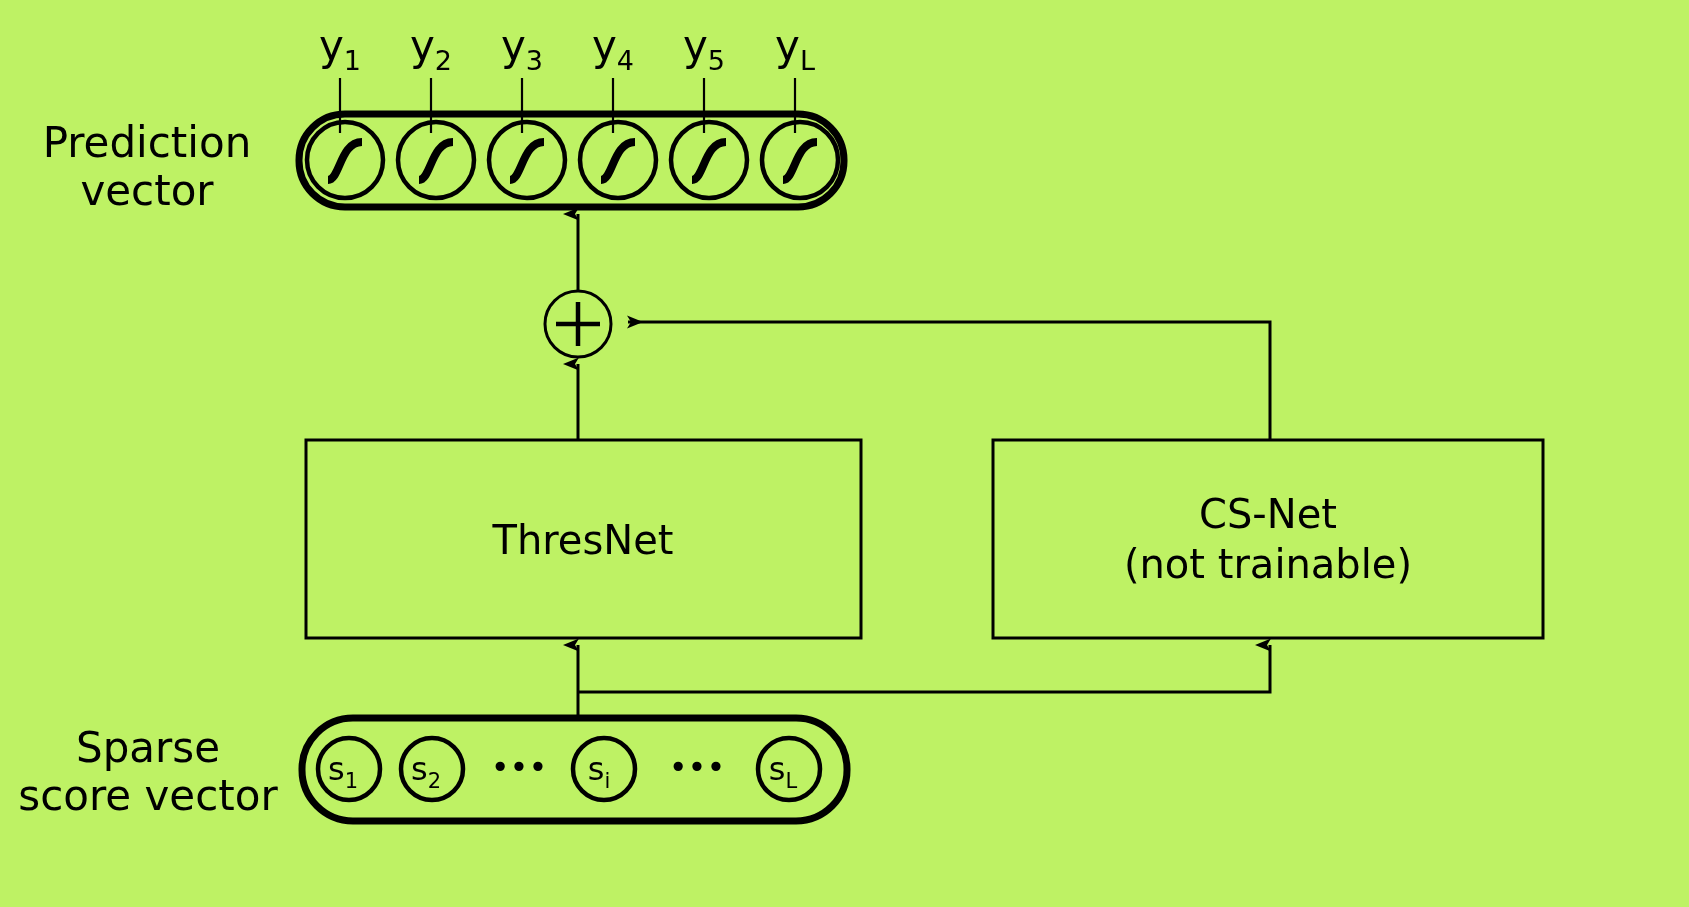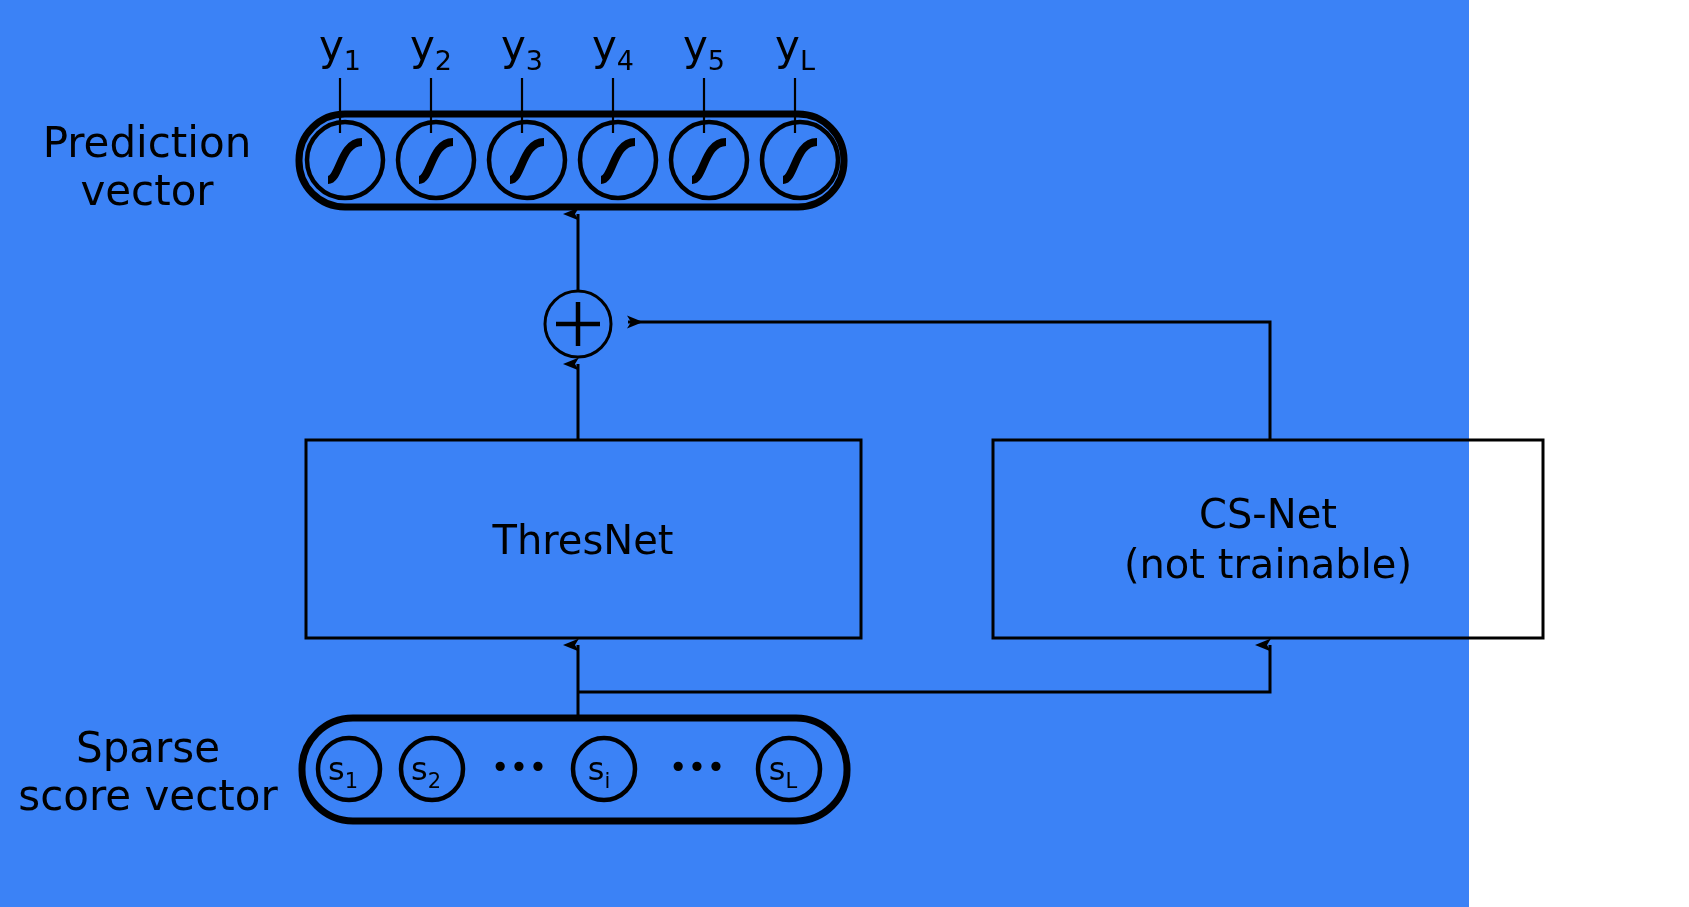--- a/index.html
+++ b/index.html
@@ -8,23 +8,23 @@
     background: #ffffff;
   }
   body {
     width: 1689px;
     height: 907px;
     font-family: "DejaVu Sans", sans-serif;
     overflow: hidden;
   }
   #diagram-root {
     position: relative;
-    width: 1469px;
+    width: 1689px;
     height: 907px;
-    background: #3b82f6;
+    background: #bef264;
   }
   svg.canvas {
     position: absolute;
     left: 0;
     top: 0;
     width: 1689px;
     height: 907px;
     display: block;
   }
   .stroke-thin {

